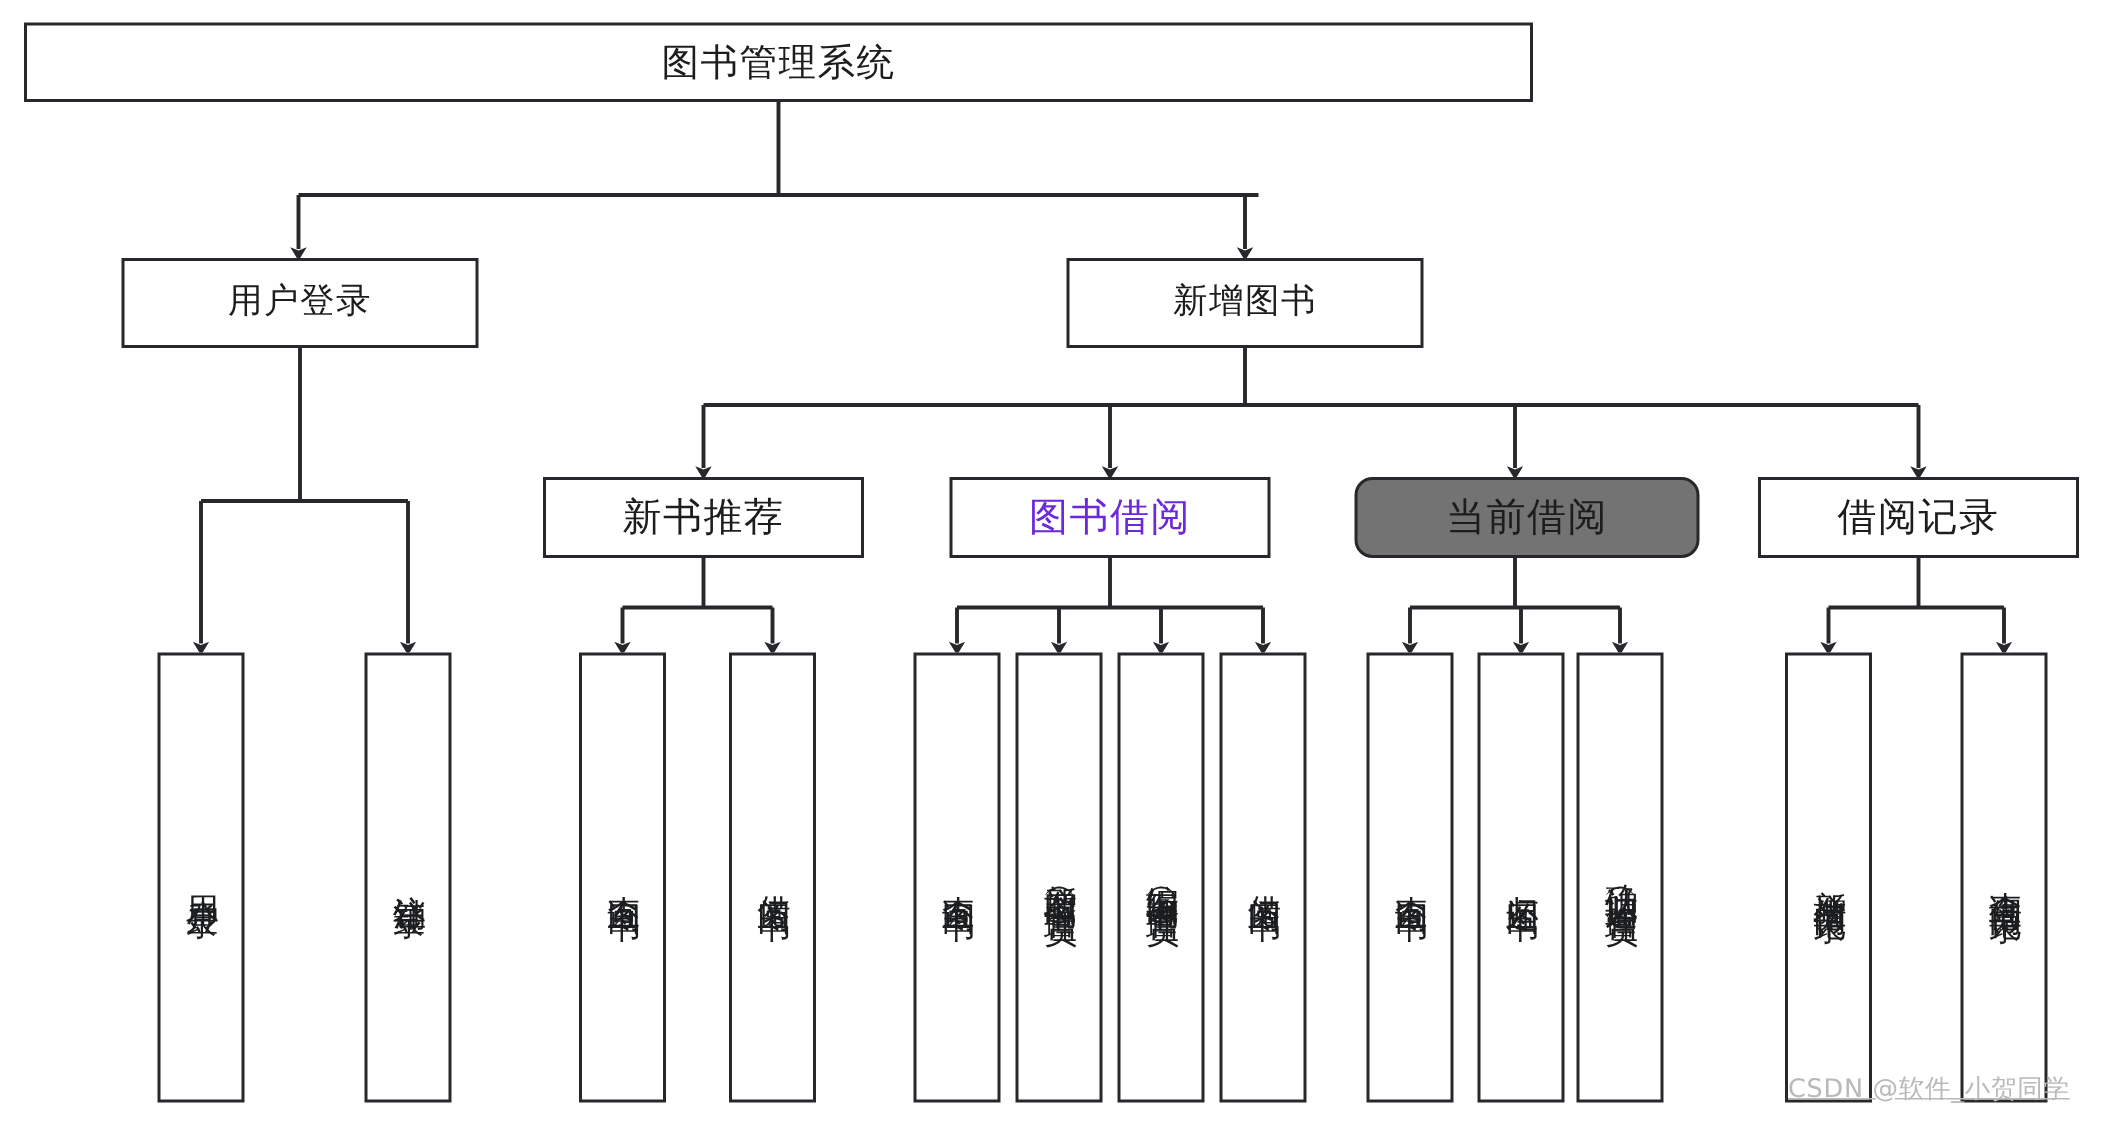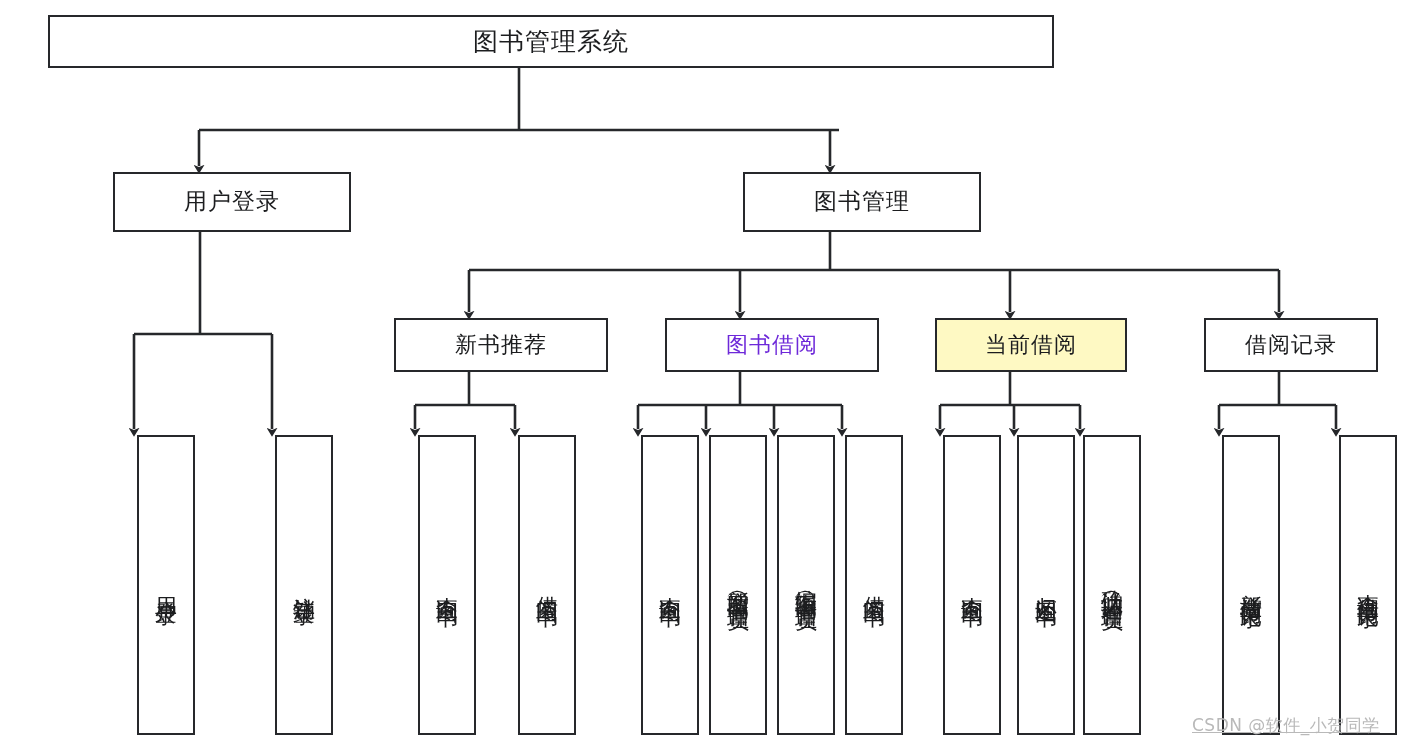--- a/index.html
+++ b/index.html
@@ -30,32 +30,31 @@
     position: absolute;
     box-sizing: border-box;
     border: 2.4px solid #26282b;
     background: #ffffff;
     display: flex;
     align-items: center;
     justify-content: center;
     text-align: center;
     color: #1c1d1f;
     line-height: 1.18;
-    margin-left: 32px;
   }
   .node.root {
     font-size: 25px;
     letter-spacing: 1px;
   }
   .node.lvl2 {
     font-size: 23px;
     letter-spacing: 1px;
   }
   .node.lvl3 {
-    font-size: 22px;
+    font-size: 26px;
     letter-spacing: 1px;
   }
   .node.leaf {
     font-size: 22px;
     writing-mode: vertical-rl;
     text-orientation: upright;
     letter-spacing: 3px;
     padding: 4px 0;
     align-items: center;
     justify-content: center;
@@ -130,33 +129,33 @@
   </svg>
 
   <div class="node root" style="left: 16px; top: 15px; width: 1006px; height: 53px; border-color: rgb(38, 40, 43); background: rgb(255, 255, 255); color: rgb(28, 29, 31);">
     <span>图书管理系统</span>
   </div>
 
   <div class="node lvl2" style="left: 81px; top: 172px; width: 238px; height: 60px; border-color: rgb(38, 40, 43); background: rgb(255, 255, 255); color: rgb(28, 29, 31);">
     <span>用户登录</span>
   </div>
   <div class="node lvl2" style="left: 711px; top: 172px; width: 238px; height: 60px; border-color: rgb(38, 40, 43); background: rgb(255, 255, 255); color: rgb(28, 29, 31);">
-    <span>图书管理</span>
+    <span>新增图书</span>
   </div>
 
   <div class="node lvl3" style="left: 362px; top: 318px; width: 214px; height: 54px; border-color: rgb(38, 40, 43); background: rgb(255, 255, 255); color: rgb(28, 29, 31);">
     <span>新书推荐</span>
   </div>
   <div class="node lvl3" style="left: 633px; top: 318px; width: 214px; height: 54px; border-color: rgb(38, 40, 43); background: rgb(255, 255, 255); color: #6d28d9;">
     <span>图书借阅</span>
   </div>
-  <div class="node lvl3" style="left: 903px; top: 318px; width: 192px; height: 54px; border-color: rgb(38, 40, 43); background: #fef9c3; color: rgb(28, 29, 31);">
+  <div class="node lvl3" style="left: 903px; top: 318px; width: 230px; height: 54px; border-color: rgb(38, 40, 43); background: #737373; color: rgb(28, 29, 31); border-radius: 12px;">
     <span>当前借阅</span>
   </div>
-  <div class="node lvl3" style="left: 1172px; top: 318px; width: 174px; height: 54px; border-color: rgb(38, 40, 43); background: rgb(255, 255, 255); color: rgb(28, 29, 31);">
+  <div class="node lvl3" style="left: 1172px; top: 318px; width: 214px; height: 54px; border-color: rgb(38, 40, 43); background: rgb(255, 255, 255); color: rgb(28, 29, 31);">
     <span>借阅记录</span>
   </div>
 
   <div class="node leaf" style="left: 105px; top: 435px; width: 58px; height: 300px; border-color: rgb(38, 40, 43); background: rgb(255, 255, 255); color: rgb(28, 29, 31);">
     <span class="vtext">用户登录</span>
   </div>
   <div class="node leaf" style="left: 243px; top: 435px; width: 58px; height: 300px; border-color: rgb(38, 40, 43); background: rgb(255, 255, 255); color: rgb(28, 29, 31);">
     <span class="vtext">注销登录</span>
   </div>
   <div class="node leaf" style="left: 386px; top: 435px; width: 58px; height: 300px; border-color: rgb(38, 40, 43); background: rgb(255, 255, 255); color: rgb(28, 29, 31);">

